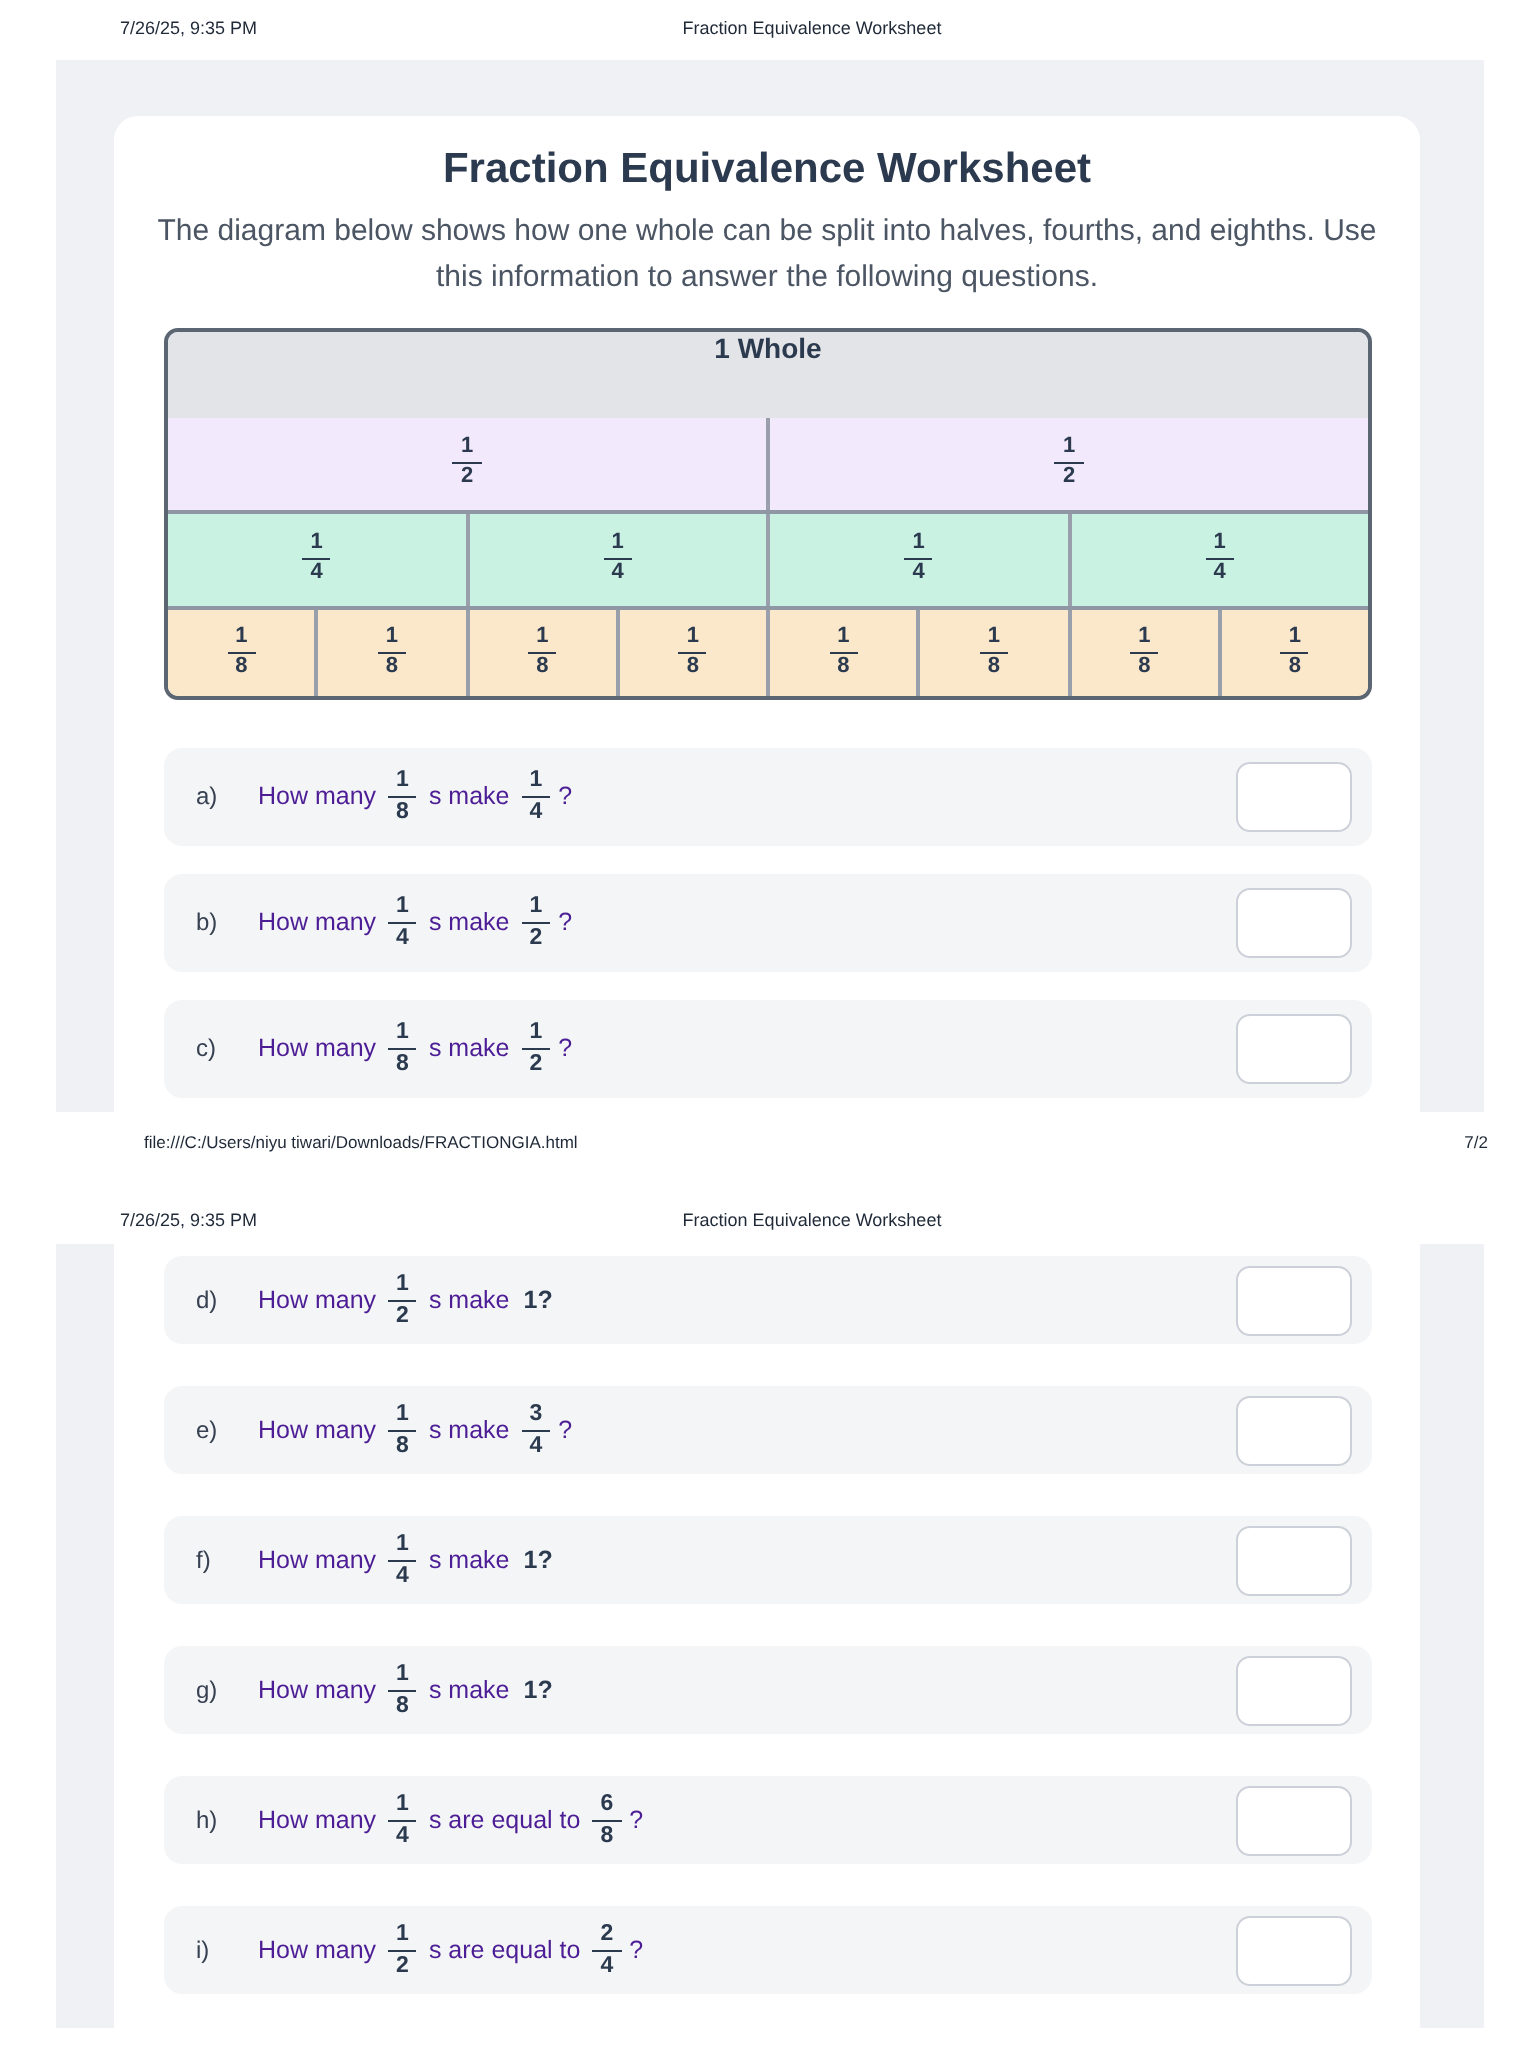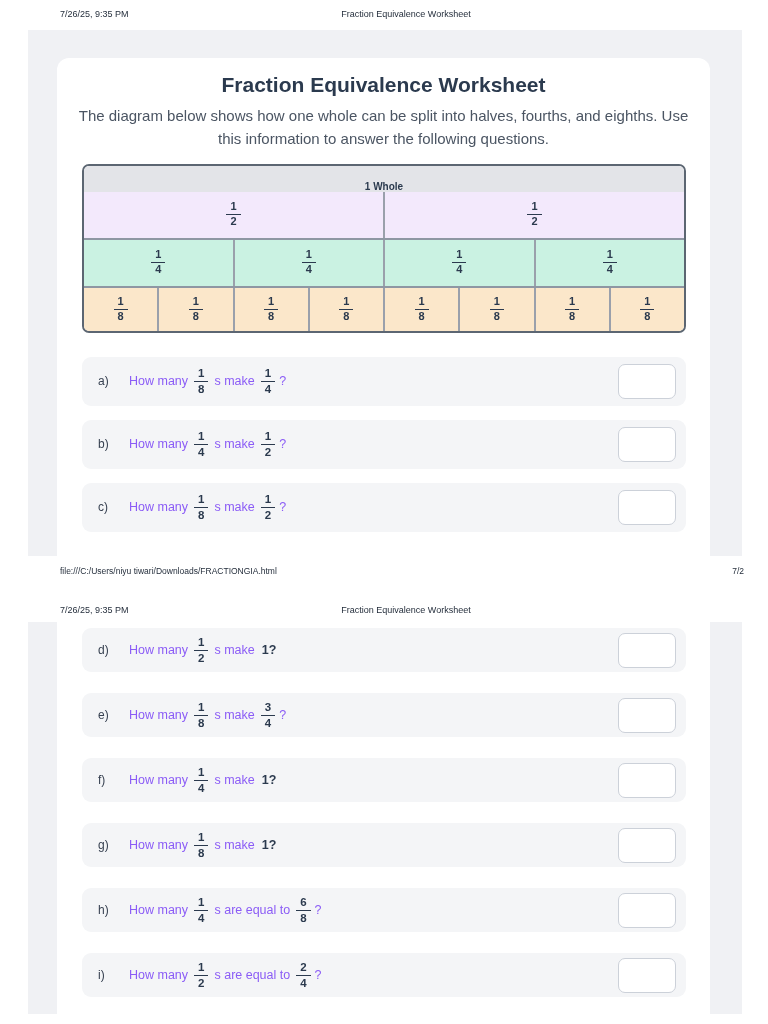--- a/index.html
+++ b/index.html
@@ -15,38 +15,38 @@
   #bg2{top:622px;height:392px;}
   .card{background:#ffffff;margin-left:29px;width:653px;box-sizing:border-box;}
   #card1{margin-top:28px;height:500px;border-radius:12px 12px 0 0;padding-top:14px;}
   #card2{height:392px;padding-top:6px;}
   .ws-title{margin:0;text-align:center;font-size:21px;font-weight:bold;color:#2b3a4e;line-height:1.2;}
   .ws-subtitle{margin:7px auto 0;width:620px;text-align:center;font-size:15px;line-height:1.55;color:#4b5563;}
   
   .diagram{margin:13px 24px 0 25px;border:2px solid #5c6672;border-radius:7px;overflow:hidden;}
   .d-row{display:flex;}
   .d-row + .d-row{border-top:2px solid #8e97a3;}
-  .d-whole{height:26px;background:#e3e4e8;display:flex;align-items:flex-end;justify-content:center;
-           font-weight:bold;font-size:10px;color:#2b3a4e;}
+  .d-whole{height:43px;background:#e3e4e8;display:flex;align-items:flex-start;justify-content:center;
+           font-weight:bold;font-size:14px;color:#2b3a4e;}
   .d-halves .d-cell,.d-fourths .d-cell{height:46px;}
   .d-eighths .d-cell{height:43px;}
   .d-cell{flex:1;display:flex;align-items:center;justify-content:center;}
   .d-cell + .d-cell{border-left:2px solid #9aa0ab;}
   .frac{display:inline-flex;flex-direction:column;align-items:center;font-weight:bold;
         color:#2b3a4e;font-size:11px;line-height:1.25;}
   .frac .n{padding:0 4px;border-bottom:1.5px solid #2b3a4e;}
   .frac .d{padding:0 4px;}
   
   .q-list{margin:24px 24px 0 25px;}
   .q-row{display:flex;align-items:center;background:#f4f5f7;border-radius:9px;
          padding:0 10px 0 16px;}
   #q-page1 .q-row{height:49px;margin-bottom:14px;}
   #q-page2 .q-row{height:44px;margin-bottom:21px;}
   .q-letter{font-size:12px;color:#374151;width:26px;flex:none;}
-  .q-part{font-size:12.5px;color:#8b5cf6;margin:0 5px;white-space:nowrap;}
+  .q-part{font-size:12.5px;color:#4c1d95;margin:0 5px;white-space:nowrap;}
   .q-frac{font-size:11.5px;margin:0 1px;}
   .q-whole{font-weight:bold;color:#2b3a4e;margin-left:2px;}
   .q-tail{margin-left:3px;}
   .answer{width:52px;height:31px;margin-left:auto;flex:none;background:#ffffff;
           border:1.5px solid #ccd1d9;border-radius:7px;outline:none;
           font-family:"Liberation Sans", sans-serif;font-size:13px;text-align:center;color:#2b3a4e;}
 </style>
 </head>
 <body>
 
@@ -193,21 +193,21 @@
             <span class="n">1</span>
             <span class="d">2</span>
           </span>
           <span class="q-part q-tail">?</span>
           <input type="text" class="answer" style="">
         </div>
       </div>
   </div>
 </div>
 
-<div class="print-text ftr" style="top:566px;left:16px">file:///C:/Users/niyu tiwari/Downloads/FRACTIONGIA.html</div>
+<div class="print-text ftr" style="top:566px;left:28px">file:///C:/Users/niyu tiwari/Downloads/FRACTIONGIA.html</div>
 <div class="print-text ftr" style="top:566px;right:24px">7/2</div>
 
 <div class="print-text" style="top:605px;left:16px">7/26/25, 9:35 PM</div>
 <div class="print-text print-center" style="top:605px">Fraction Equivalence Worksheet</div>
 
 <div class="page-bg" id="bg2">
   <div class="card" id="card2">
     <div class="q-list" id="q-page2" style="margin-top:0">
         <div class="q-row">
           <span class="q-letter">d)</span>

